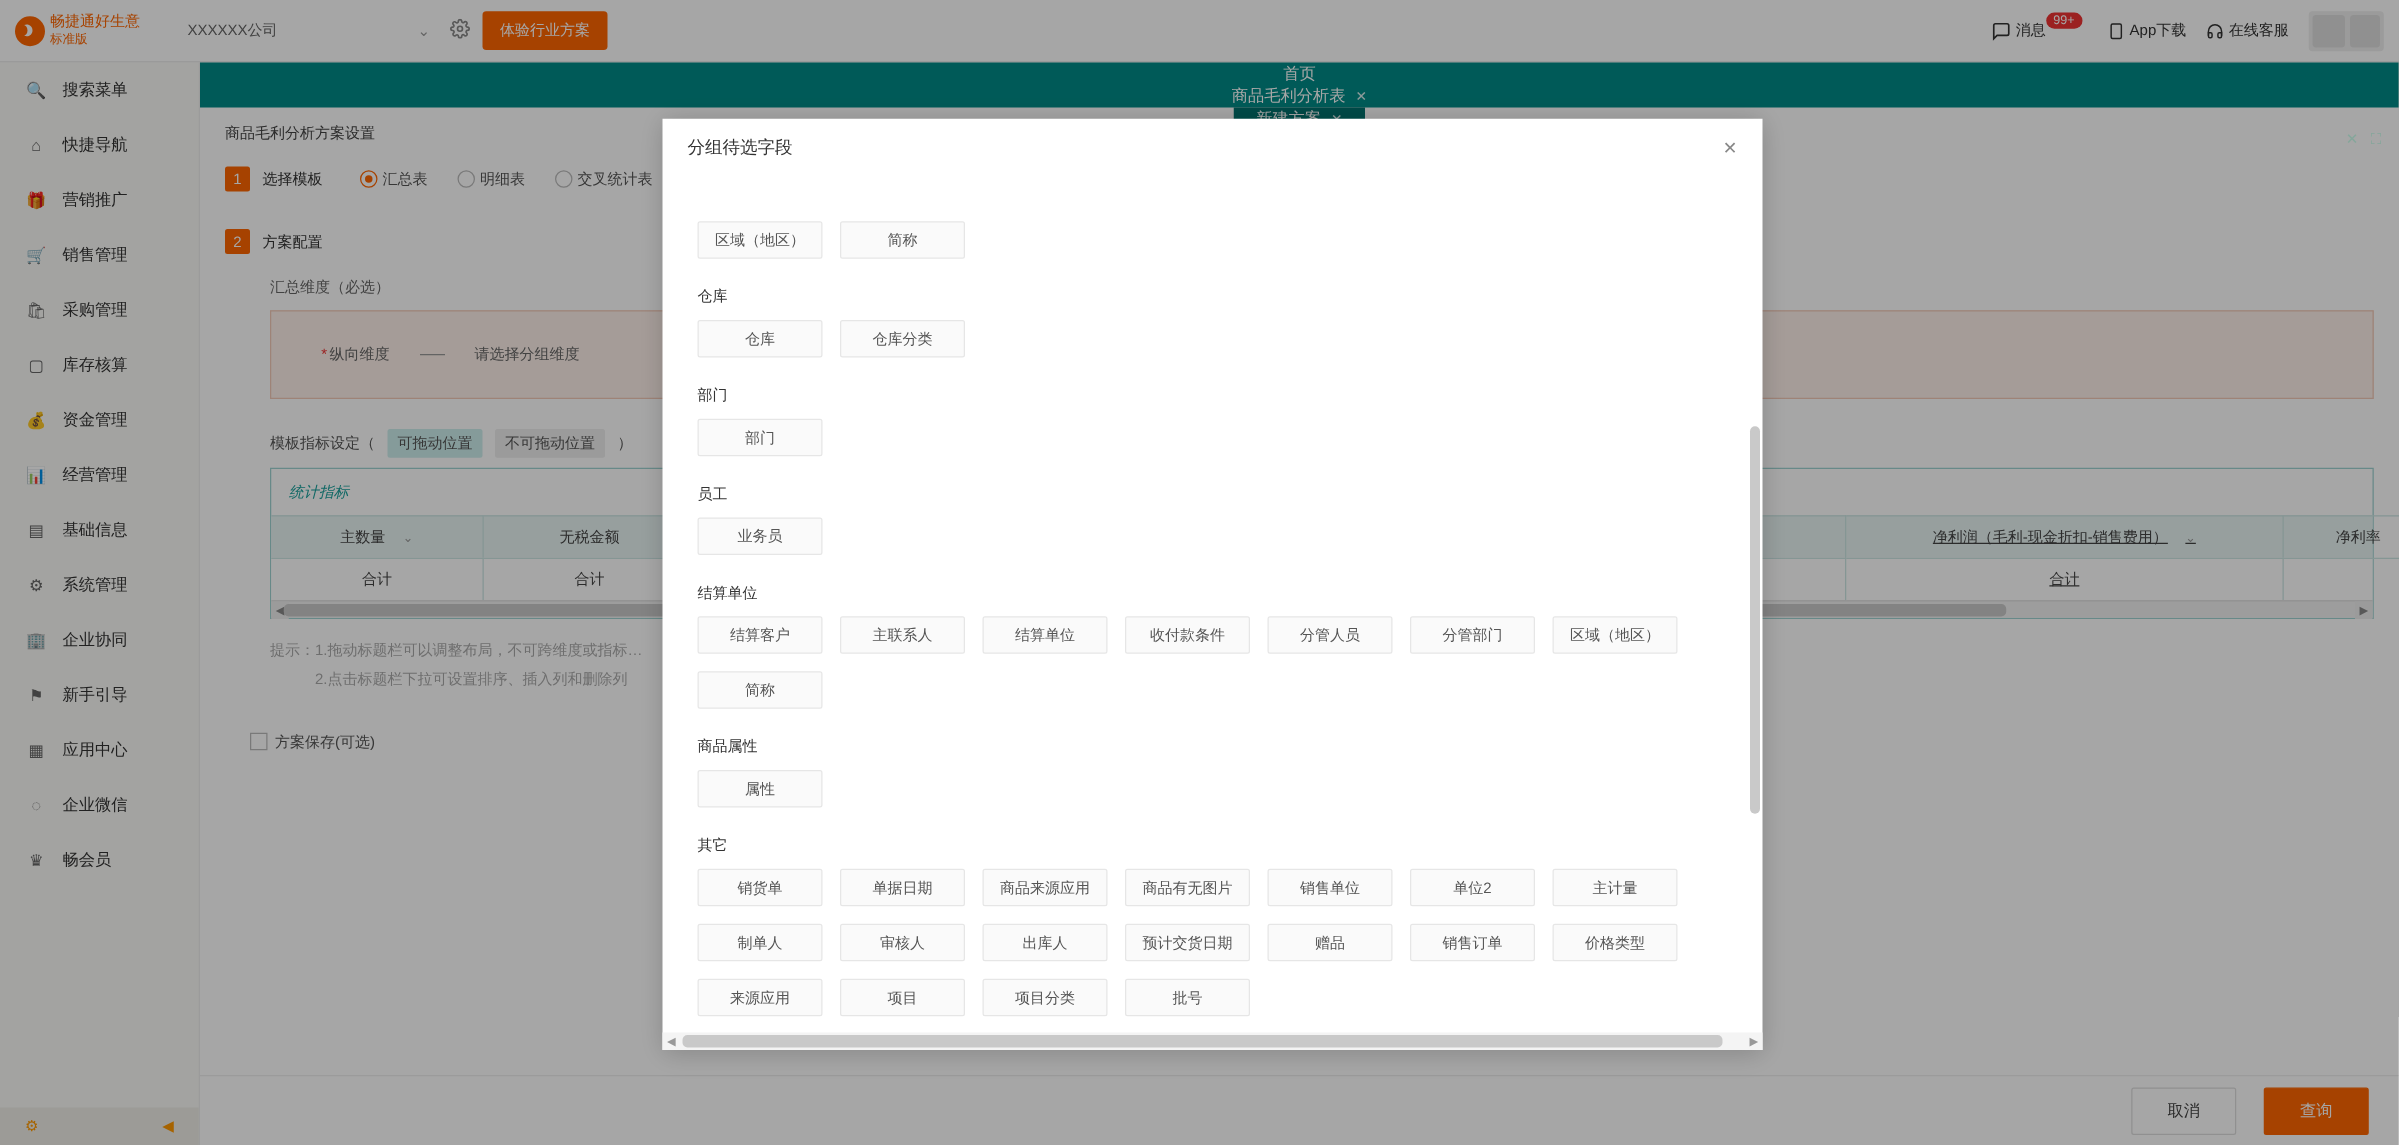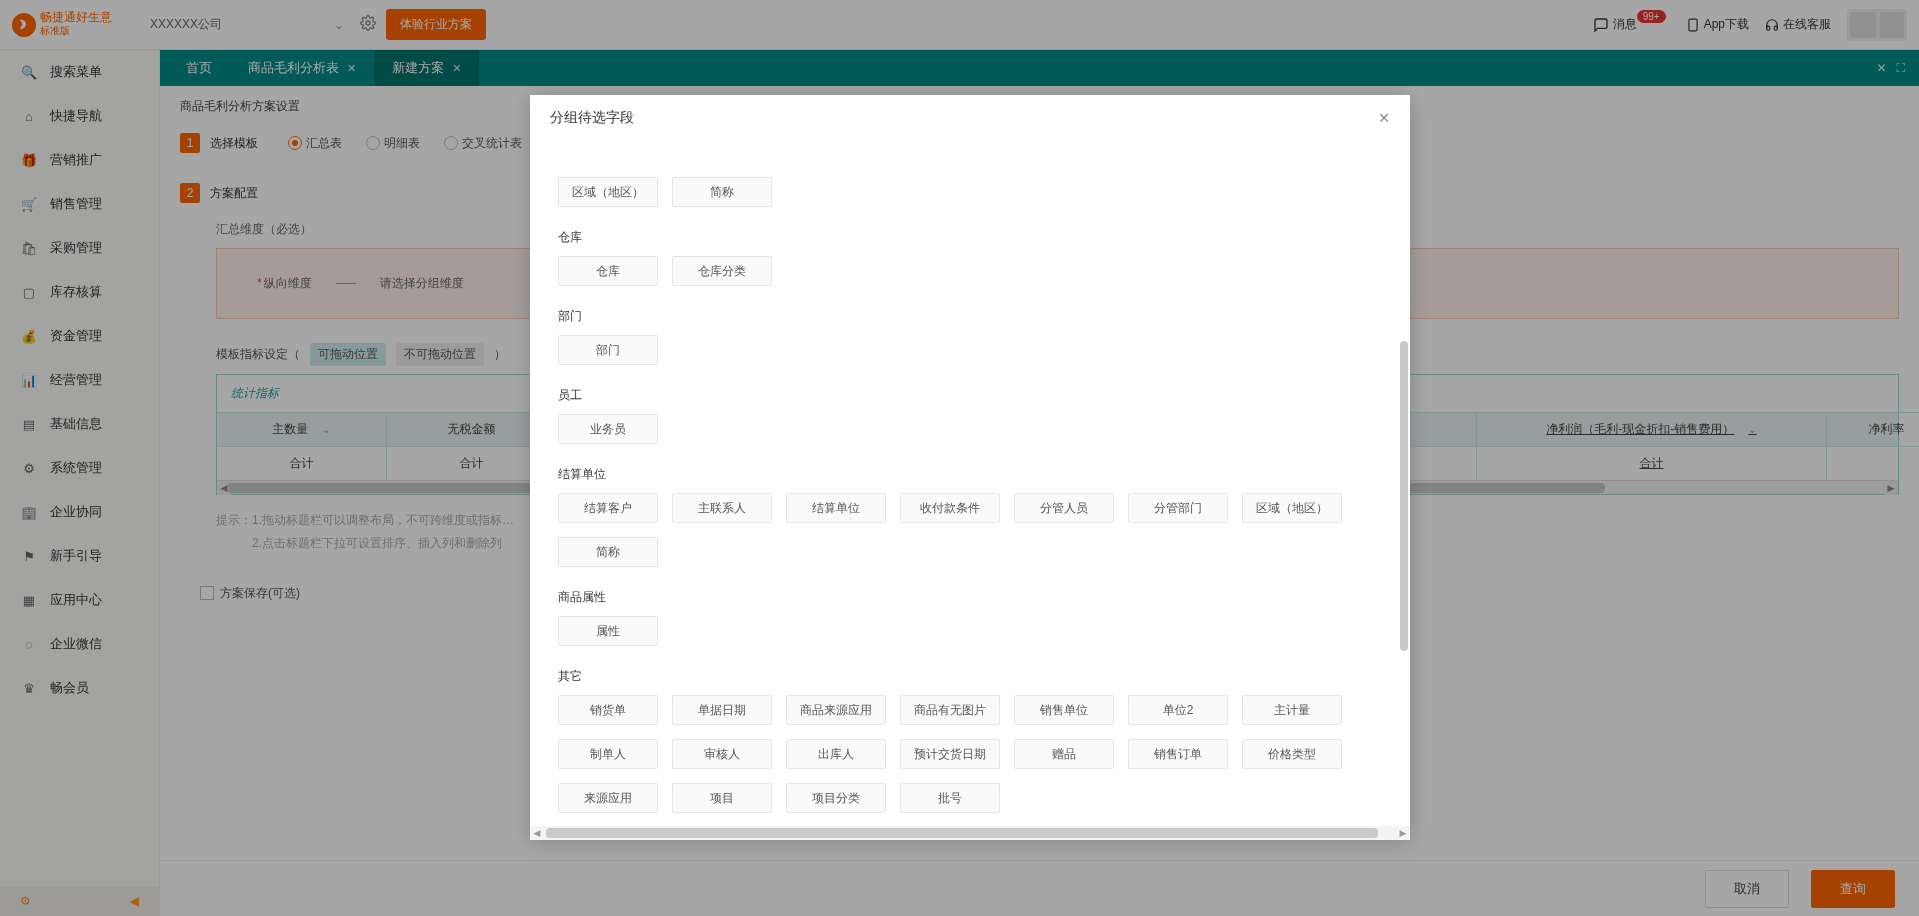--- a/index.html
+++ b/index.html
@@ -23,21 +23,21 @@
 .avatar-bar { width: 24px; height: 26px; background: #ddd; border-radius: 3px; margin-left:4px;}
 
 
 .sidebar { position: absolute; left: 0; top: 50px; bottom: 0; width: 160px; background: #fafaf7; border-right: 1px solid #eee; }
 .sidebar-item { display: flex; align-items: center; padding: 13px 20px; color: #333; cursor: pointer; gap: 12px; font-size: 13px;}
 .sidebar-item .icn { width: 18px; height: 18px; color: #666; display:flex; align-items:center; justify-content:center;}
 .sidebar-footer { position: absolute; bottom: 0; left: 0; right: 0; height: 30px; background: #f0efe9; display: flex; align-items: center; justify-content: space-between; padding: 0 20px; color: #f90; }
 
 
 .main { position: absolute; left: 160px; right: 0; top: 50px; bottom: 0; display: flex; flex-direction: column; }
-.tabs-bar { height: 36px; background: #008b87; display: flex; align-items: center; padding: 0 8px; color: #fff; }
+.tabs-bar { height: 36px; background: #008b87; display: flex; align-items: center; padding: 0 8px; color: #fff; flex-direction: column; }
 .tab { padding: 0 18px; height: 36px; display: flex; align-items: center; gap: 8px; cursor: pointer; font-size: 13px;}
 .tab.active { background: #00736f; }
 .tab .close { font-size: 11px; opacity: .85; }
 .tabs-right { margin-left: auto; display: flex; gap: 10px; padding-right: 6px; color: #cfe; }
 .breadcrumb { padding: 12px 20px; font-size: 12px; color: #444; }
 .content { padding: 0 20px 20px; flex: 1; overflow: auto; }
 
 .step-row { display: flex; align-items: center; margin-top: 6px; gap: 10px; }
 .step-num { background: #f60; color: #fff; width: 20px; height: 20px; display: flex; align-items: center; justify-content: center; border-radius: 2px; font-size: 12px;}
 .step-title { font-weight: 500; }

